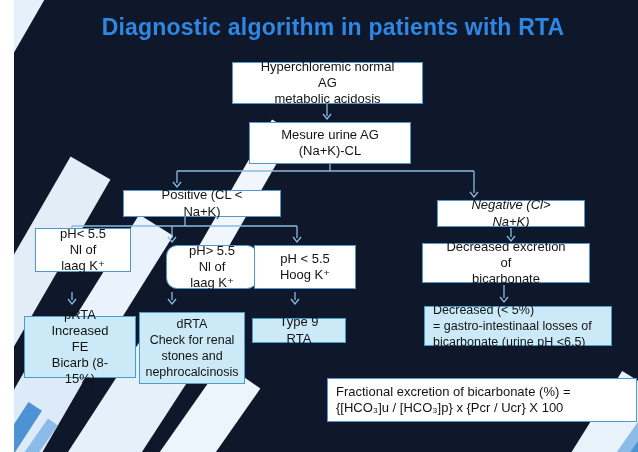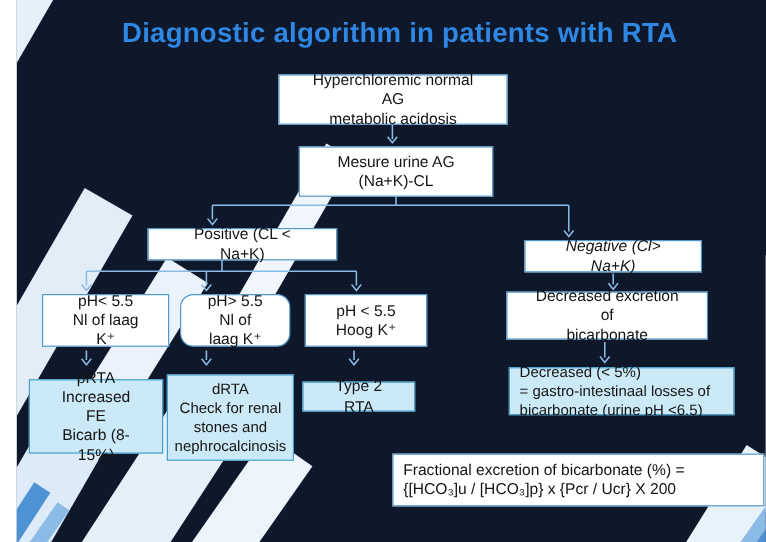--- a/index.html
+++ b/index.html
@@ -37,22 +37,22 @@
     font-size:13px;line-height:1.24;white-space:pre-line;
     display:flex;align-items:center;justify-content:center;text-align:center;
     padding:1px 20px;
   }
   .node.shaded{background:#cbe9f6;border-color:#45a0cc;}
   .node.left-align{justify-content:flex-start;text-align:left;padding:3px 8px;}
   #n-start{left:218px;top:62px;width:191px;height:42px;}
   #n-measure{left:235px;top:122px;width:162px;height:42px;}
   #n-positive{left:109px;top:190px;width:158px;height:27px;}
   #n-negative{left:423px;top:200px;width:148px;height:27px;font-style:italic;}
-  #n-ph1{left:21px;top:245px;width:106px;height:44px;}
-  #n-ph2{left:136px;top:245px;width:92px;height:44px;border-radius:11px;}
+  #n-ph1{left:21px;top:228px;width:96px;height:44px;}
+  #n-ph2{left:152px;top:245px;width:92px;height:44px;border-radius:11px;}
   #n-ph3{left:240px;top:245px;width:102px;height:44px;}
   #n-fe{left:408px;top:243px;width:168px;height:40px;}
   #n-prta{left:10px;top:316px;width:112px;height:62px;}
   #n-drta{left:125px;top:312px;width:106px;height:72px;font-size:12.5px;line-height:1.3;}
   #n-type4{left:238px;top:318px;width:94px;height:25px;}
   #n-decreased{left:410px;top:306px;width:188px;height:40px;font-size:12.5px;line-height:1.3;}
   #n-formula{left:313px;top:378px;width:310px;height:44px;}
 </style>
 </head>
 <body>
@@ -129,20 +129,20 @@
 Hoog K⁺</div>
   <div class="node" id="n-fe">Decreased excretion of
 bicarbonate</div>
   <div class="node shaded" id="n-prta">pRTA
 Increased FE
 Bicarb (8-15%)</div>
   <div class="node shaded" id="n-drta">dRTA
 Check for renal
 stones and
 nephrocalcinosis</div>
-  <div class="node shaded" id="n-type4">Type 2 RTA</div>
+  <div class="node shaded" id="n-type4">Type 9 RTA</div>
   <div class="node shaded left-align" id="n-decreased">Decreased (&lt; 5%)
 = gastro-intestinaal losses of
 bicarbonate (urine pH &lt;6.5)</div>
   <div class="node left-align" id="n-formula">Fractional excretion of bicarbonate (%) =
-{[HCO₃]u / [HCO₃]p} x {Pcr / Ucr} X 200</div>
+{[HCO₃]u / [HCO₃]p} x {Pcr / Ucr} X 100</div>
 
 </div>
 
 </body></html>

